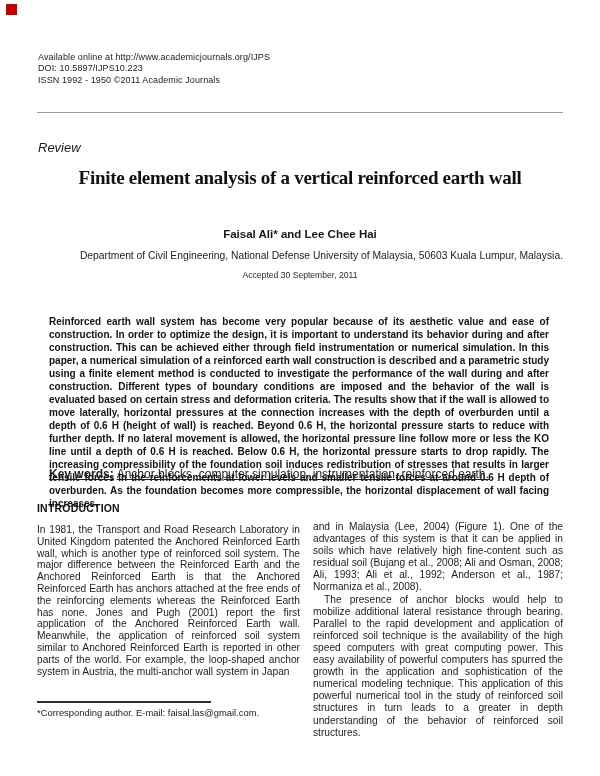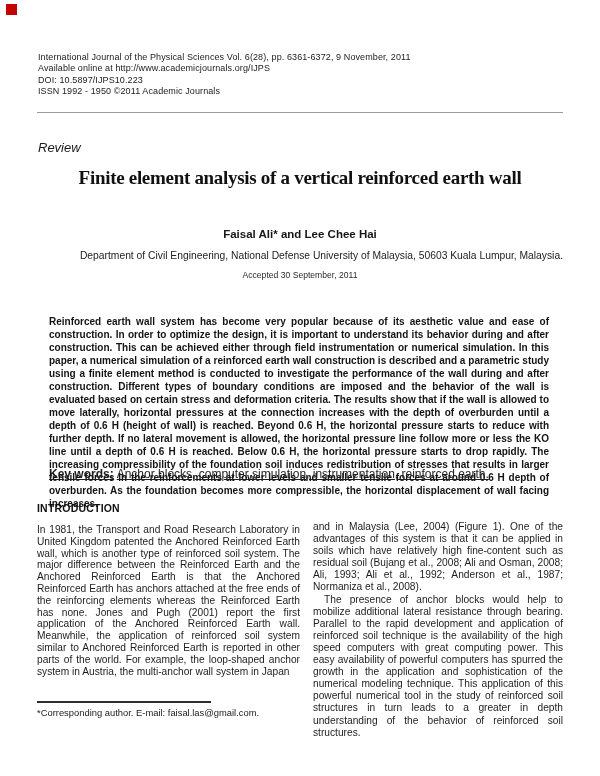--- a/index.html
+++ b/index.html
@@ -172,21 +172,20 @@
   }
 </style>
 </head>
 <body>
 
 <div class="page">
 
   <div class="corner-marker" style="background: rgb(196, 0, 0);"></div>
 
   <div class="journal-header">
-    <div>International Journal of the Physical Sciences Vol. 6(28), pp. 6361-6372, 9 November, 2011</div>
     <div>Available online at http://www.academicjournals.org/IJPS</div>
     <div>DOI: 10.5897/IJPS10.223</div>
     <div>ISSN 1992 - 1950 ©2011 Academic Journals</div>
   </div>
 
   <div class="header-rule"></div>
 
   <div class="article-type">Review</div>
 
   <h1 class="paper-title">Finite element analysis of a vertical reinforced earth wall</h1>

